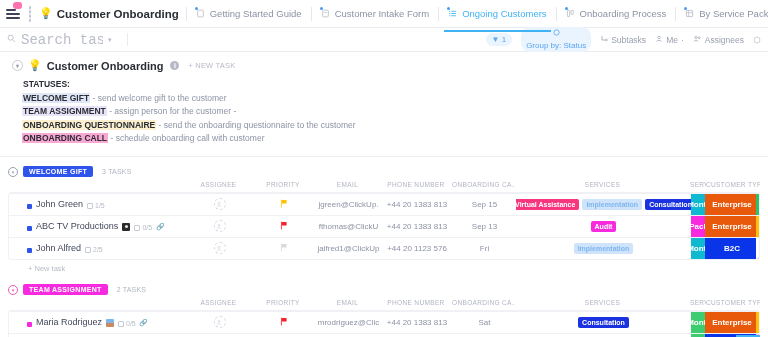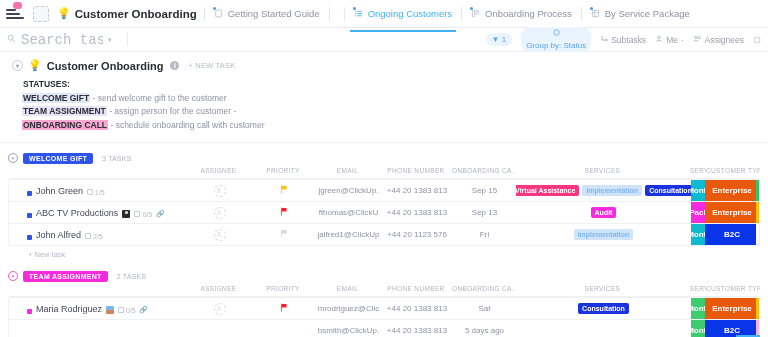--- a/index.html
+++ b/index.html
@@ -214,20 +214,30 @@
       <div class="tab">
         <span class="ticon">
           <svg width="9" height="9" viewBox="0 0 16 16">
             <rect x="3" y="2" width="10" height="12" rx="1.5" fill="none" stroke="#b0b5c1" stroke-width="1.3"></rect>
           </svg>
           <span class="dot-blue"></span>
         </span>
         <span>Getting Started Guide</span>
       </div>
       <span class="tab-div"></span>
+      <div class="tab">
+        <span class="ticon">
+          <svg width="9" height="9" viewBox="0 0 16 16">
+            <rect x="3" y="2" width="10" height="12" rx="1.5" fill="none" stroke="#b0b5c1" stroke-width="1.3"></rect>
+            <line x1="5.5" y1="6" x2="10.5" y2="6" stroke="#b0b5c1" stroke-width="1.2"></line>
+          </svg>
+          <span class="dot-blue"></span>
+        </span>
+        <span>Customer Intake Form</span>
+      </div>
       <span class="tab-div"></span>
       <div class="tab active">
         <span class="ticon">
           <svg width="9" height="9" viewBox="0 0 16 16">
             <line x1="2" y1="4" x2="4" y2="4" stroke="#40b3f5" stroke-width="1.6"></line>
             <line x1="6" y1="4" x2="14" y2="4" stroke="#40b3f5" stroke-width="1.6"></line>
             <line x1="2" y1="8" x2="4" y2="8" stroke="#40b3f5" stroke-width="1.6"></line>
             <line x1="6" y1="8" x2="14" y2="8" stroke="#40b3f5" stroke-width="1.6"></line>
             <line x1="2" y1="12" x2="4" y2="12" stroke="#40b3f5" stroke-width="1.6"></line>
             <line x1="6" y1="12" x2="14" y2="12" stroke="#40b3f5" stroke-width="1.6"></line>
@@ -334,20 +344,21 @@
     <span class="circ-chev">▾</span>
     <span class="bulb">💡</span>
     <span>Customer Onboarding</span>
     <span class="info-i">i</span>
     <span class="newtask-lnk">+ NEW TASK</span>
   </div>
   <div class="desc-line" style="font-weight:bold;color:#292d34;"><b>STATUSES:</b></div>
   <div id="desc-lines-host">
       <div class="desc-line"><b class="hl-blue">WELCOME GIFT</b> <span>- send welcome gift to the customer</span></div>
       <div class="desc-line"><b class="hl-purple">TEAM ASSIGNMENT</b> <span>- assign person for the customer -</span></div>
+      <div class="desc-line"><b class="hl-yellow">ONBOARDING QUESTIONNAIRE</b> <span>- send the onboarding questionnaire to the customer</span></div>
       <div class="desc-line"><b class="hl-pink">ONBOARDING CALL</b> <span>- schedule onboarding call with customer</span></div>
     </div>
 </div>
 
 <div class="table-area">
   <div id="groups-host">
       <div class="group">
         <div class="grp-header">
           <span class="grp-chev" style="border-color:#9aa0b0;color:#9aa0b0">▾</span>
           <span class="status-chip" style="background:#2f54eb">WELCOME GIFT</span>

